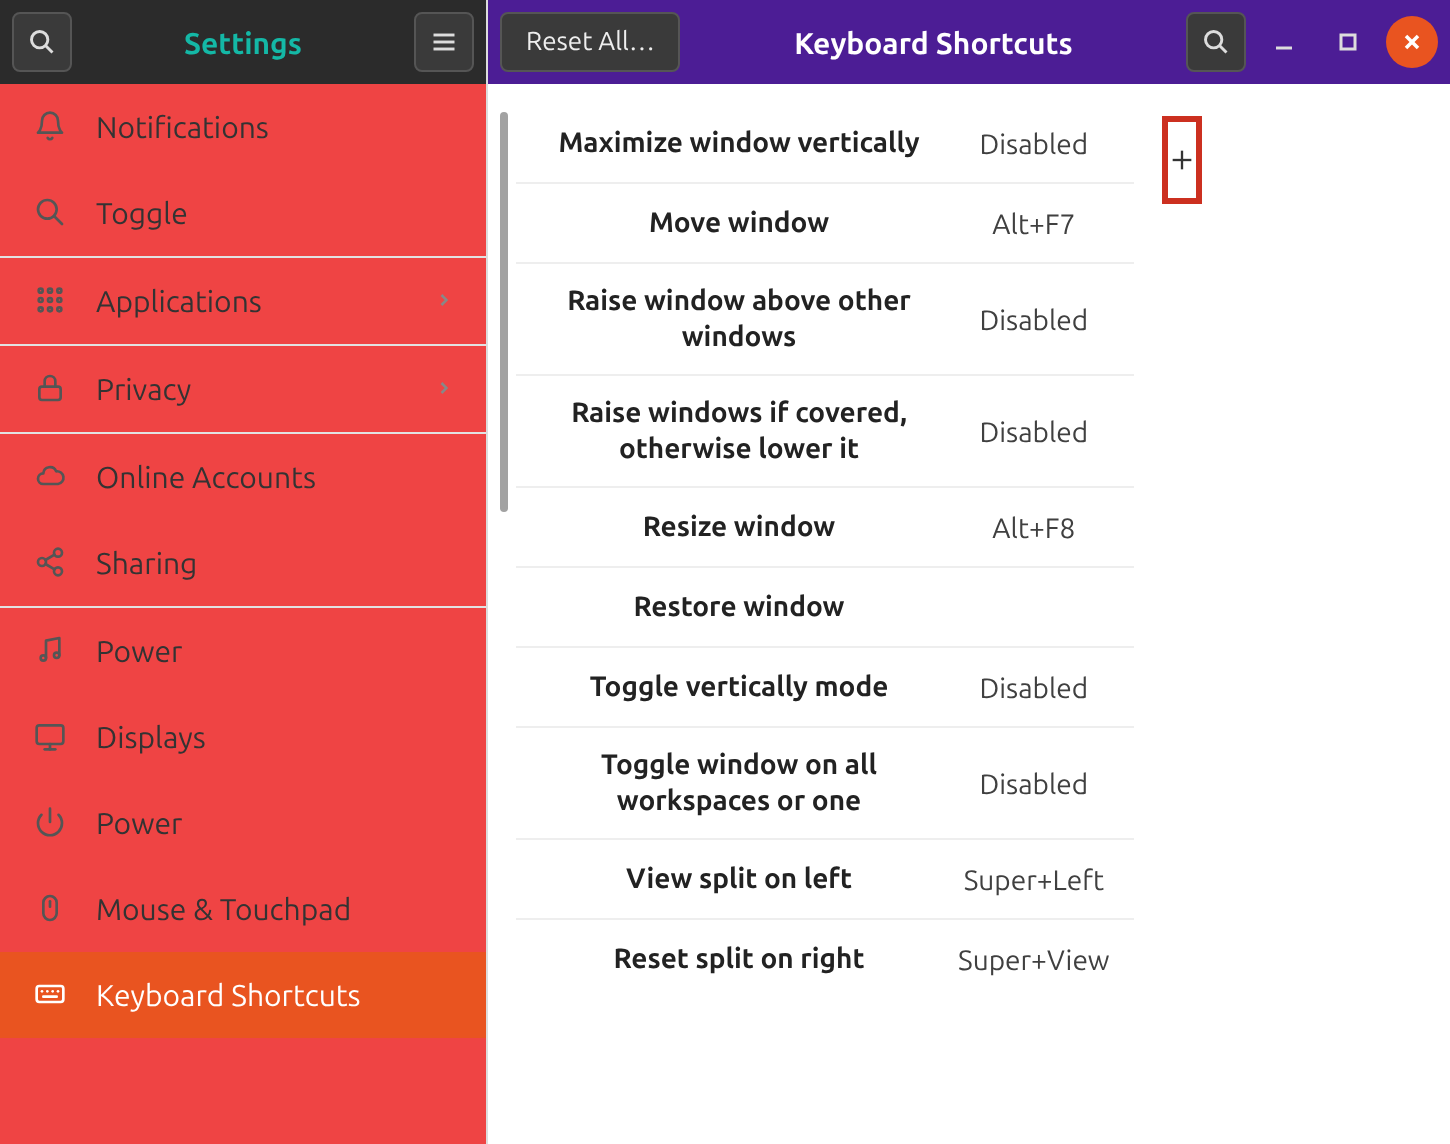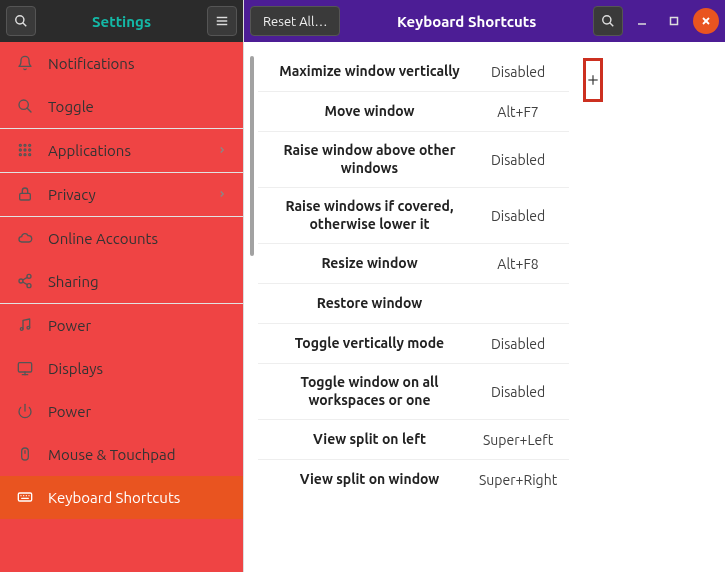--- a/index.html
+++ b/index.html
@@ -300,22 +300,22 @@
             </div>
             <div class="shortcut-row">
               <div class="shortcut-label">Toggle window on all workspaces or one</div>
               <div class="shortcut-value">Disabled</div>
             </div>
             <div class="shortcut-row">
               <div class="shortcut-label">View split on left</div>
               <div class="shortcut-value">Super+Left</div>
             </div>
             <div class="shortcut-row">
-              <div class="shortcut-label">View split on window</div>
-              <div class="shortcut-value">Super+Right</div>
+              <div class="shortcut-label">Reset split on right</div>
+              <div class="shortcut-value">Super+View</div>
             </div>
           </div>
         <div class="add-row">
           <svg width="14" height="14" viewBox="0 0 24 24" fill="none" stroke="#333" stroke-width="2">
               <line x1="12" y1="4" x2="12" y2="20"></line>
               <line x1="4" y1="12" x2="20" y2="12"></line>
             </svg>
         </div>
       </div>
     </div>

